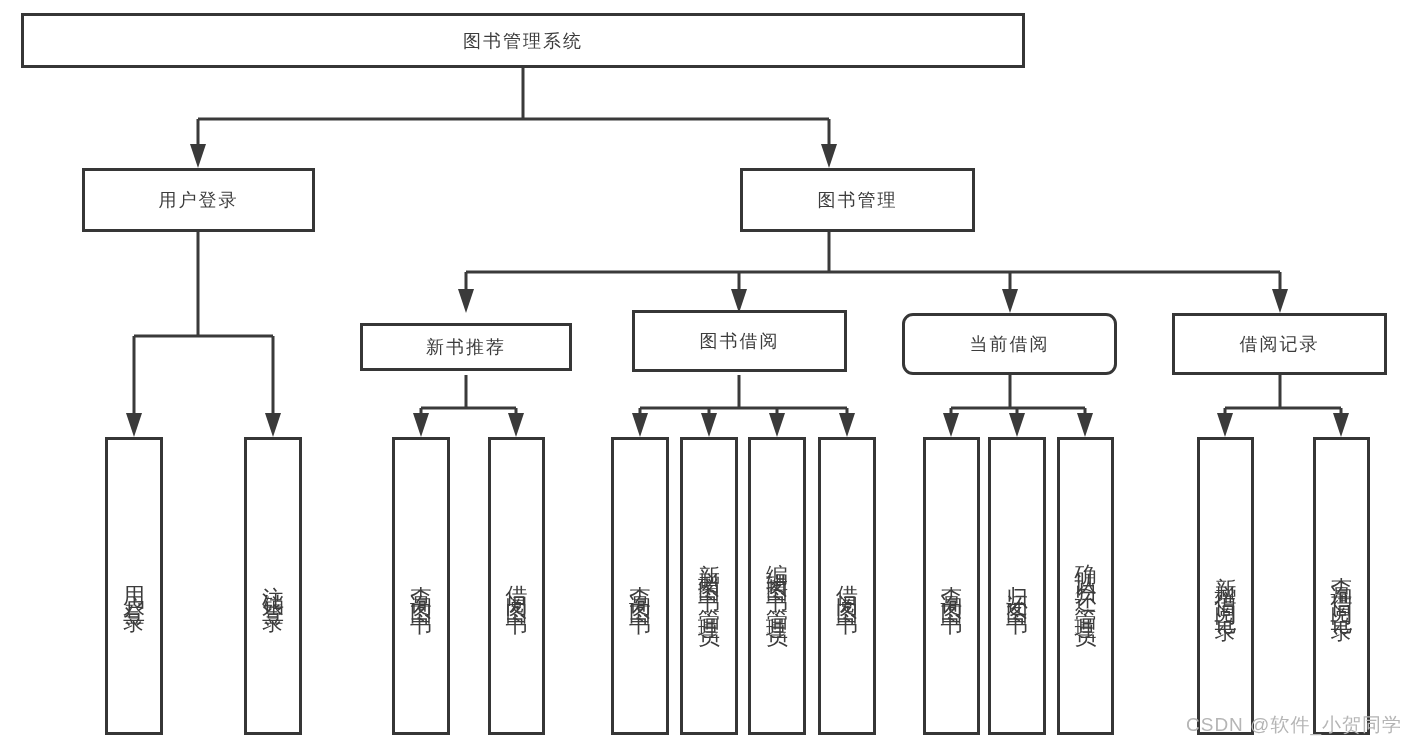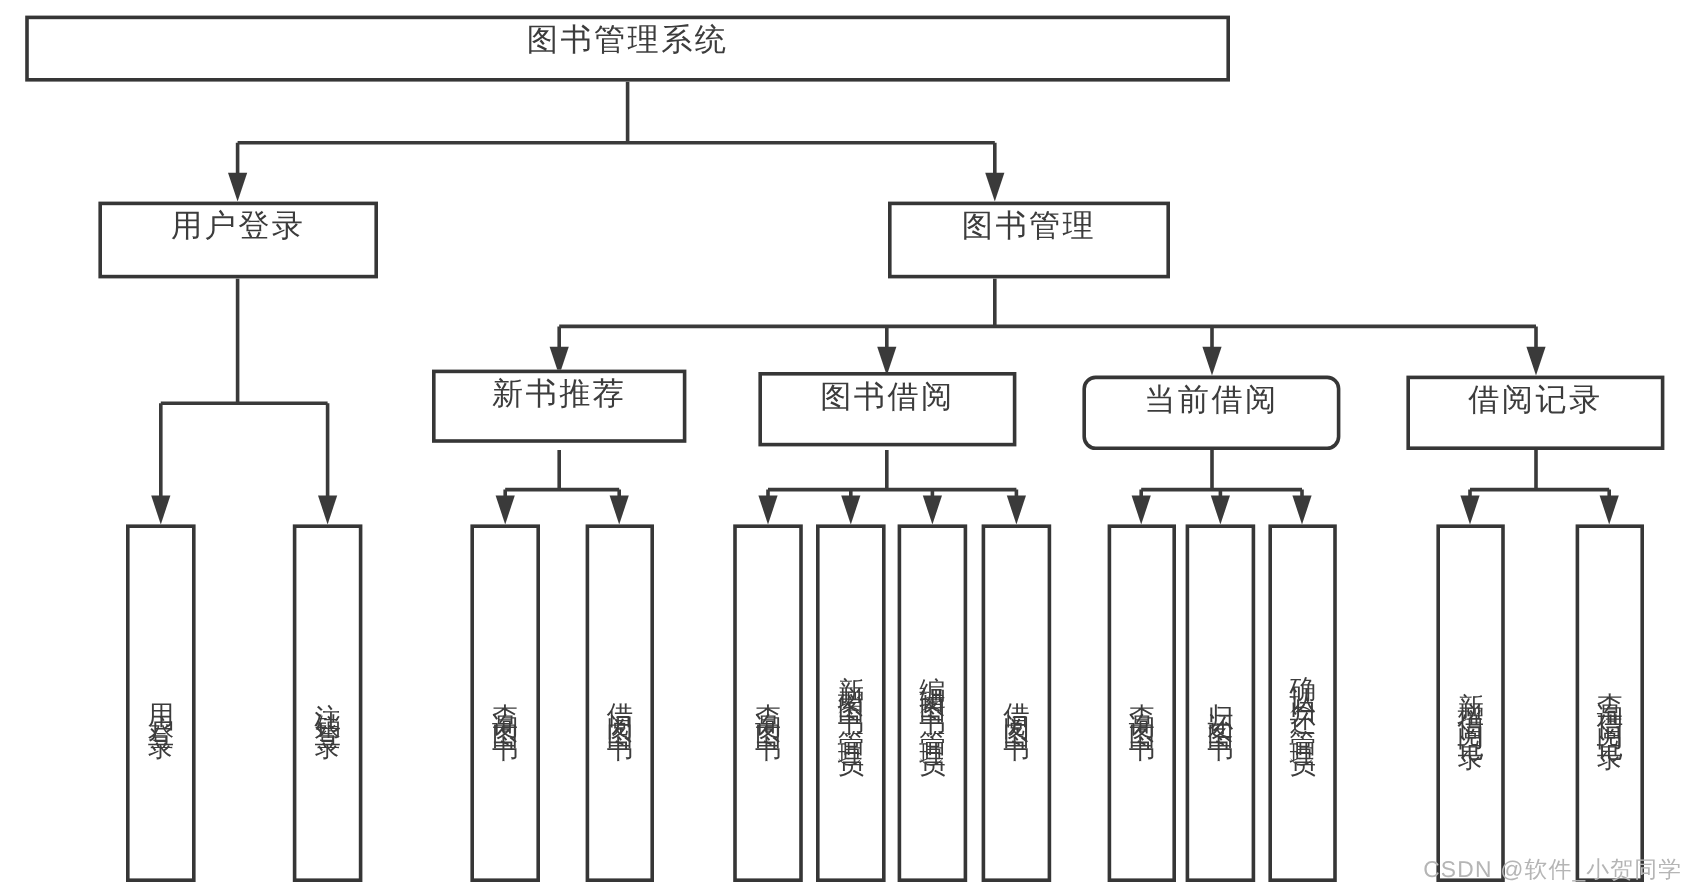--- a/index.html
+++ b/index.html
@@ -9,22 +9,22 @@
   *{box-sizing:border-box;margin:0;padding:0;}
   html,body{width:1405px;height:747px;overflow:hidden;}
   body{background:var(--background);font-family:"Liberation Sans","DejaVu Sans",sans-serif;}
   .stage{position:relative;width:1405px;height:747px;background:var(--background);}
   svg.connectors{position:absolute;left:0;top:0;z-index:1;}
   .ln{stroke:var(--line);stroke-width:3;fill:none;}
   .ah{fill:var(--line);stroke:none;}
   .hbox{
     position:absolute;z-index:2;background:#fff;
     border:3px solid var(--box-border);
-    display:flex;align-items:flex-start;justify-content:center;
-    font-size:26px;color:var(--text);letter-spacing:2px;white-space:nowrap;
+    display:flex;align-items:center;justify-content:center;
+    font-size:18px;color:var(--text);letter-spacing:2px;white-space:nowrap;
   }
   .vbox{
     position:absolute;z-index:2;background:#fff;
     border:3px solid var(--box-border);
     display:flex;align-items:center;justify-content:center;
   }
   .vtext{
     writing-mode:vertical-rl;text-orientation:mixed;
     font-size:22px;color:var(--text);line-height:1.1;letter-spacing:9px;
     white-space:nowrap;
@@ -79,21 +79,21 @@
     <span>图书管理系统</span>
   </div>
 
   <div class="hbox" style="left:82px;top:168px;width:233px;height:64px;">
     <span>用户登录</span>
   </div>
   <div class="hbox" style="left:712px;top:168px;width:235px;height:64px;margin-left:28px;">
     <span>图书管理</span>
   </div>
 
-  <div class="hbox" style="left:360px;top:308px;width:212px;height:61px;">
+  <div class="hbox" style="left:360px;top:323px;width:212px;height:48px;">
     <span>新书推荐</span>
   </div>
   <div class="hbox" style="left:632px;top:310px;width:215px;height:62px;">
     <span>图书借阅</span>
   </div>
   <div class="hbox" style="left:902px;top:313px;width:215px;height:62px;border-radius:11px;">
     <span>当前借阅</span>
   </div>
   <div class="hbox" style="left:1172px;top:313px;width:215px;height:62px;">
     <span>借阅记录</span>

